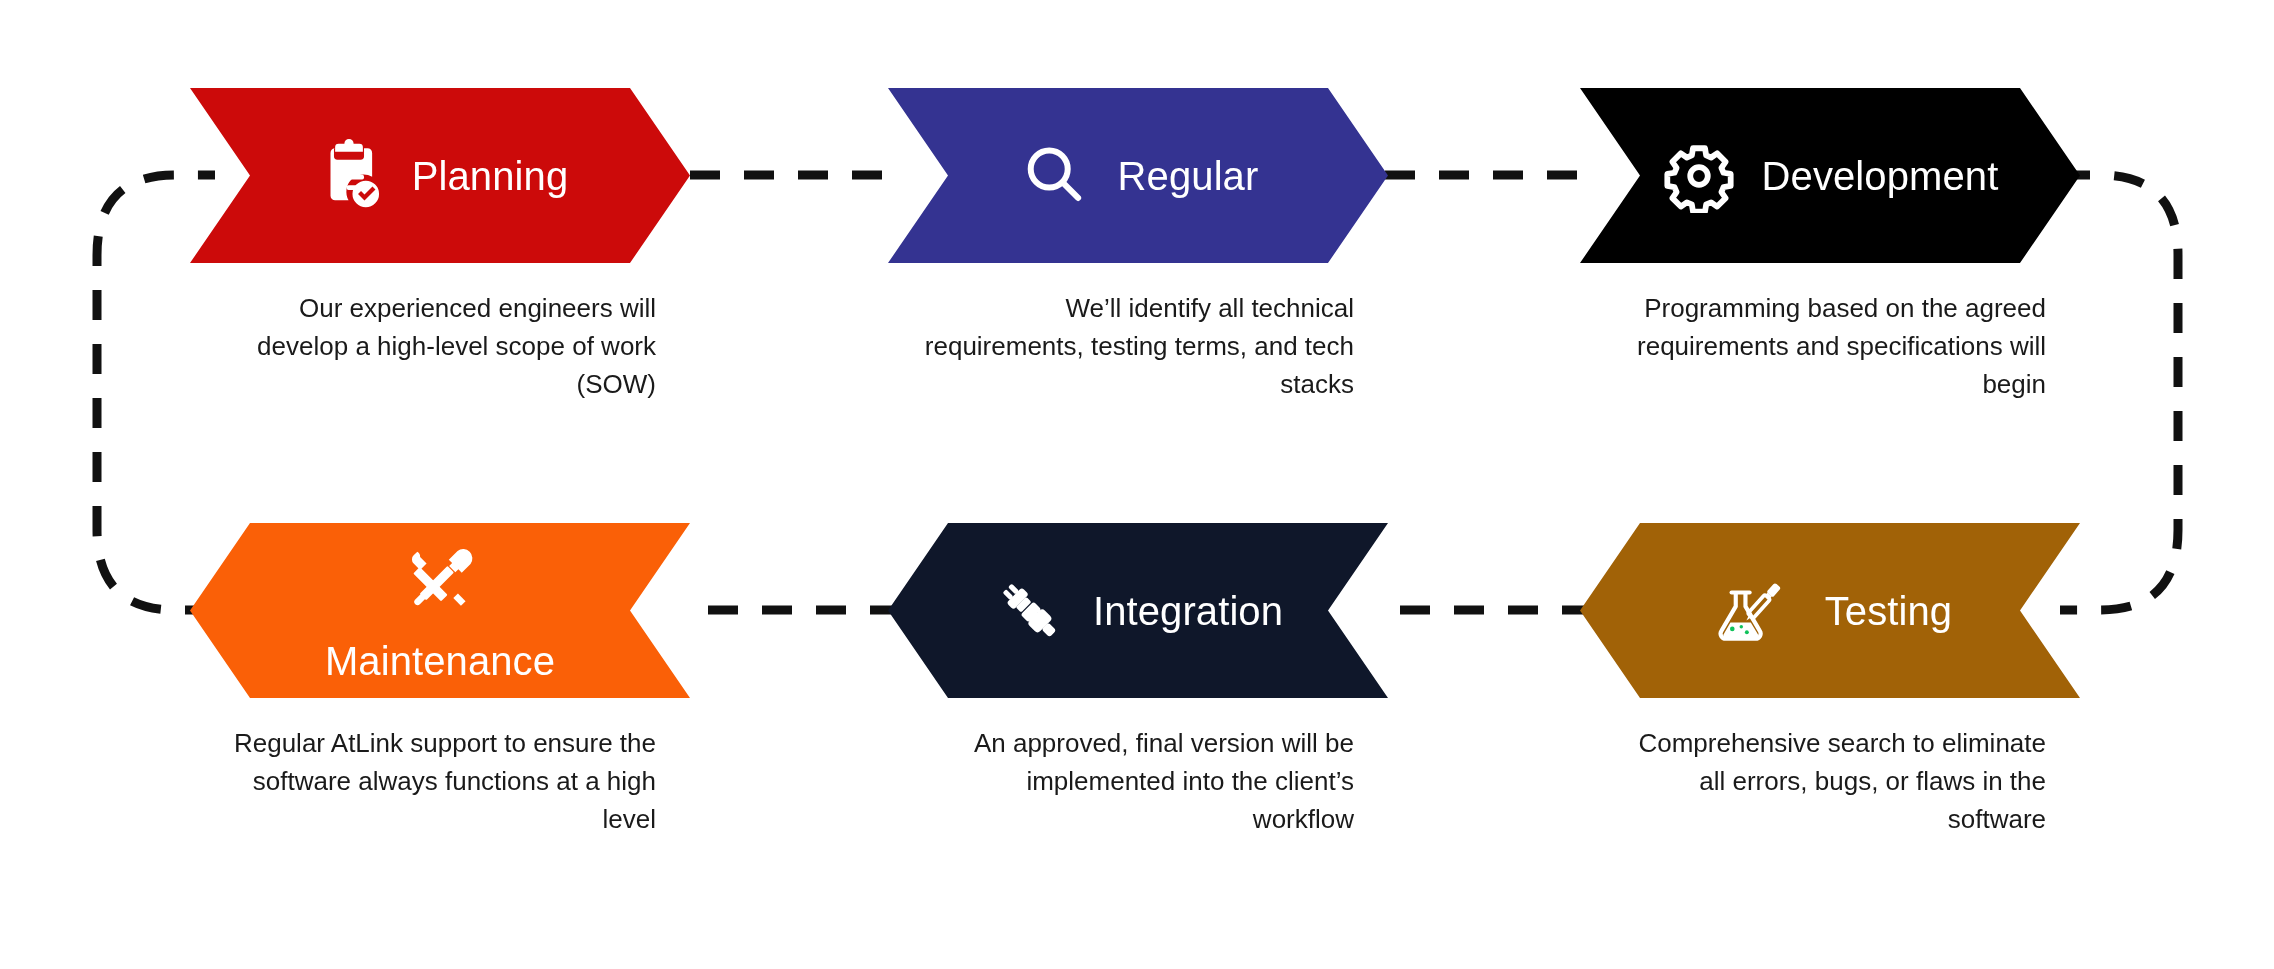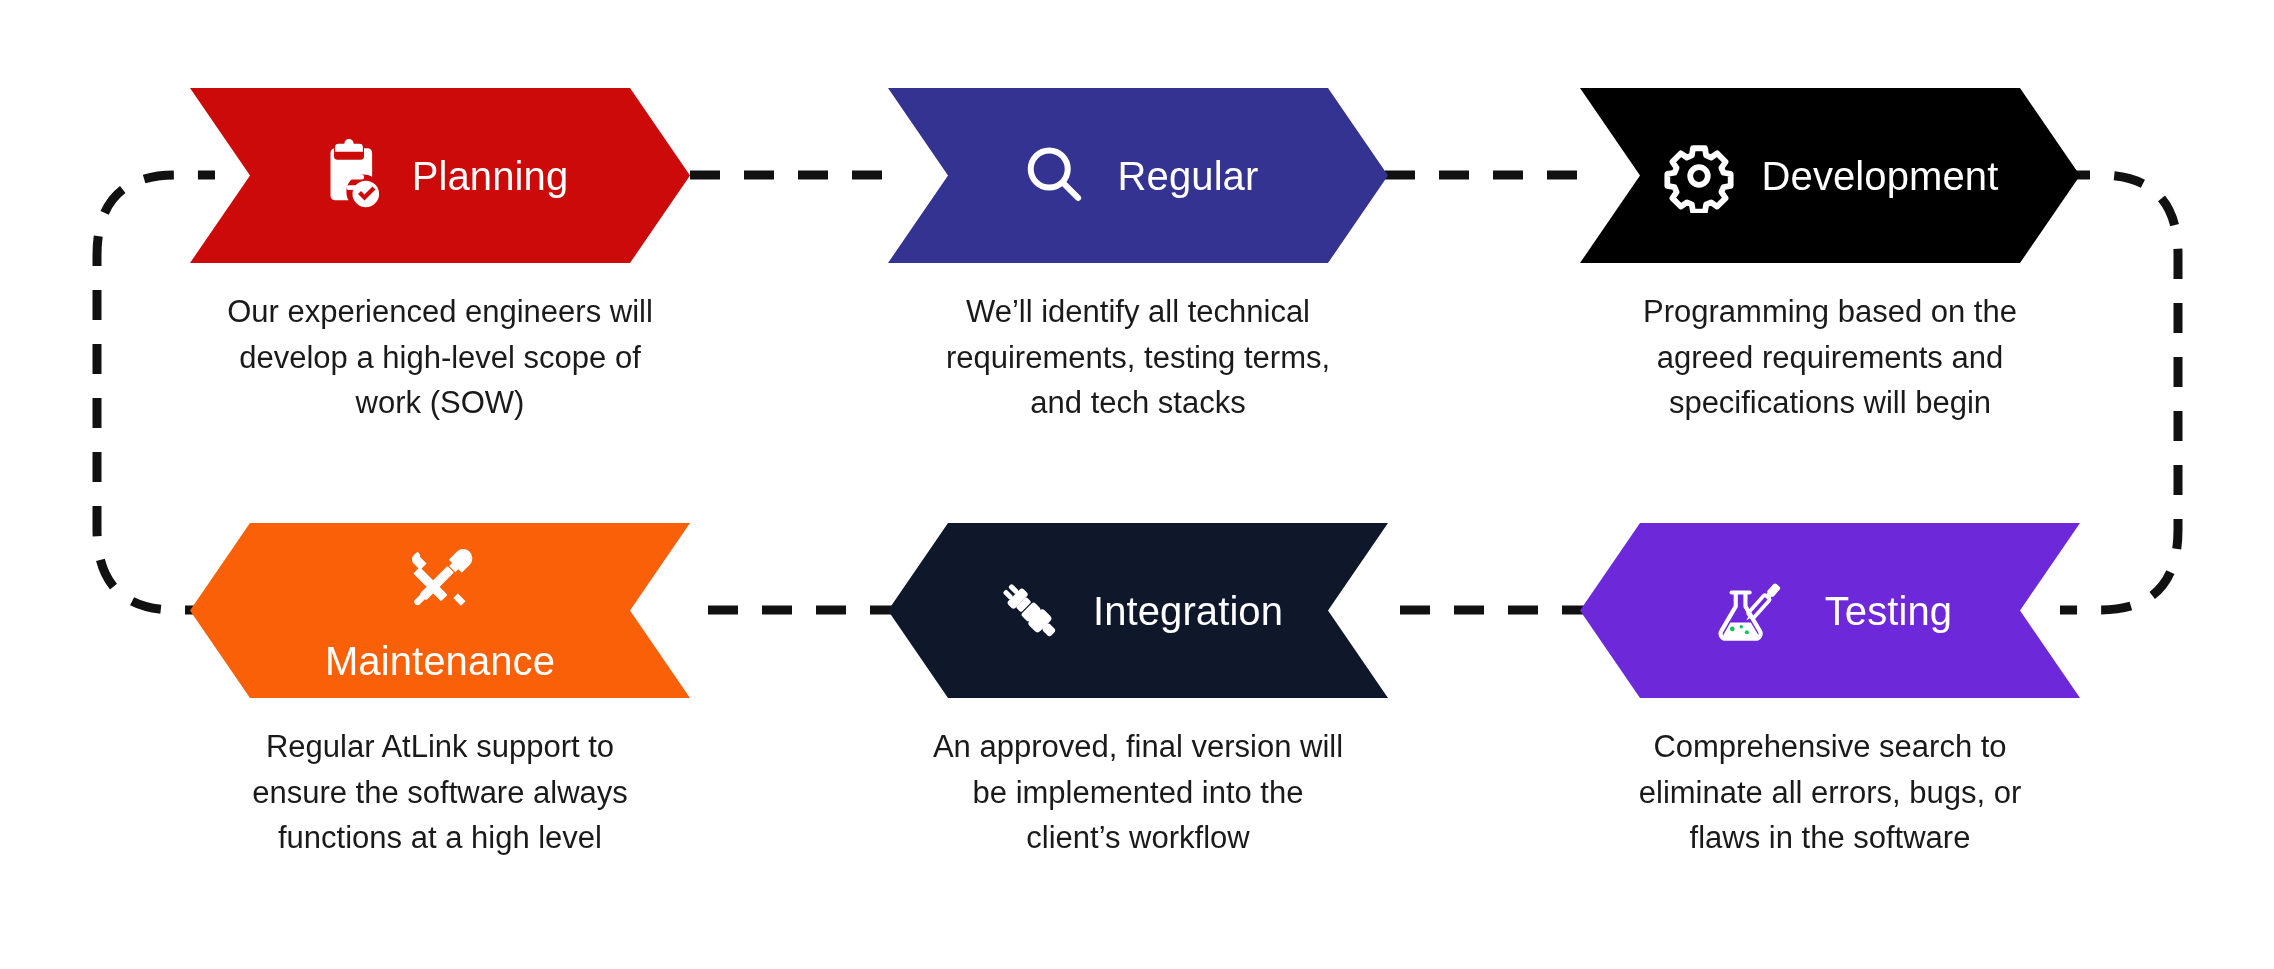--- a/index.html
+++ b/index.html
@@ -55,23 +55,23 @@
   }
   .chev-label {
     color: #ffffff;
     font-size: 40px;
     line-height: 1;
     letter-spacing: 0.1px;
     white-space: nowrap;
   }
   .desc {
     margin-top: 26px;
-    text-align: center;
+    text-align: right;
     color: #1a1a1a;
-    font-size: 31px;
+    font-size: 26px;
     line-height: 1.47;
     padding: 0 34px;
   }
 </style>
 </head>
 <body>
 
 <div id="stage">
 
   <svg id="connectors" viewBox="0 0 2274 969" xmlns="http://www.w3.org/2000/svg">
@@ -162,21 +162,21 @@
           <rect x="22.6" y="37.6" width="18.8" height="13" rx="3.4"></rect>
           <rect x="27.8" y="50.2" width="8.4" height="9.8" rx="2.6"></rect>
         </g>
       </svg>
       <span class="chev-label">Integration</span>
     </div>
     <div class="desc">An approved, final version will be implemented into the client’s workflow</div>
   </div>
 
   <div class="step" style="left:1580px; top:523px;">
-    <div class="chev left" style="background:#6d28d9;gap:43px;">
+    <div class="chev left" style="background:#a16207;gap:43px;">
       <svg class="chev-icon" viewBox="0 0 64 64" xmlns="http://www.w3.org/2000/svg">
 
         <g fill="none" stroke="#ffffff" stroke-width="3.6" stroke-linejoin="round">
           <path d="M24 16 v12 L11.6 49.2 A4.4 4.4 0 0 0 15.4 56 h25.6 a4.4 4.4 0 0 0 3.8-6.8 L32.4 28 V16"></path>
           <line x1="20.4" y1="16" x2="36" y2="16" stroke-linecap="round"></line>
         </g>
 
         <path d="M19.4 42 h17.6 l6.4 10.6 A2.4 2.4 0 0 1 41 55.6 H15.4 a2.4 2.4 0 0 1-2.1-3z" fill="#ffffff"></path>
         <circle cx="21" cy="47.5" r="2" fill="#10C25B"></circle>
         <circle cx="28.8" cy="45.6" r="1.5" fill="#10C25B"></circle>

